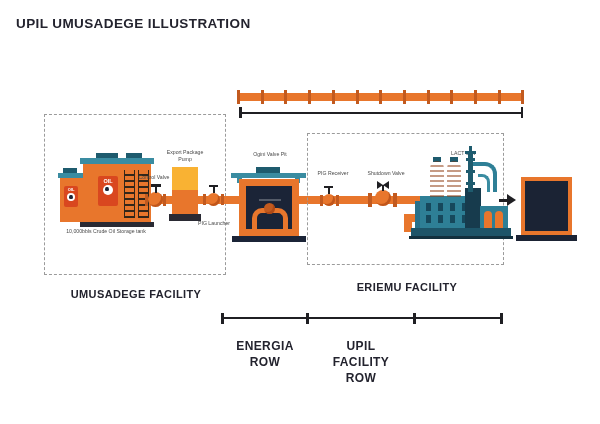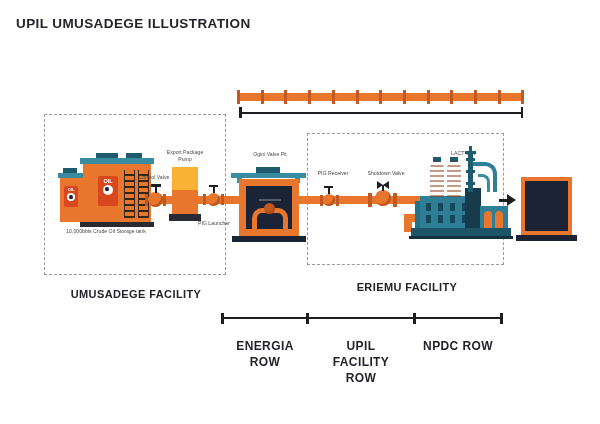--- a/index.html
+++ b/index.html
@@ -182,15 +182,14 @@
   <div class="abs blk" style="left:222px;top:317px;width:280px;height:2px;"></div>
   <div class="abs blk" style="left:221px;top:312.5px;width:2.5px;height:11px;"></div>
   <div class="abs blk" style="left:306px;top:312.5px;width:2.5px;height:11px;"></div>
   <div class="abs blk" style="left:413px;top:312.5px;width:2.5px;height:11px;"></div>
   <div class="abs blk" style="left:500px;top:312.5px;width:2.5px;height:11px;"></div>
 
   <div class="abs rowlbl" style="left:224px;top:338px;width:82px;">ENERGIA
 ROW</div>
   <div class="abs rowlbl" style="left:319px;top:338px;width:84px;">UPIL FACILITY
 ROW</div>
-  <div class="abs rowlbl" style="left:416px;top:338px;width:84px;">NPDC ROW</div>
 
 </div>
 
 </body></html>

